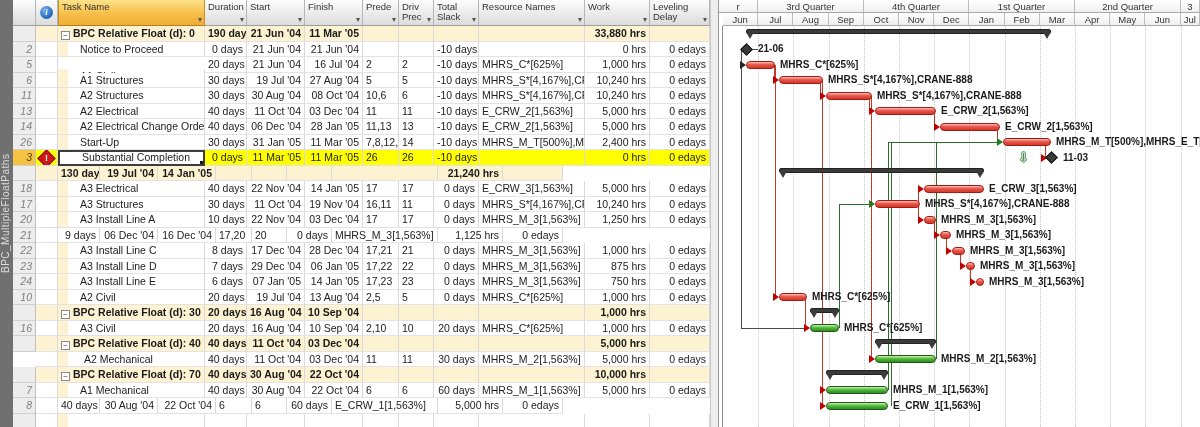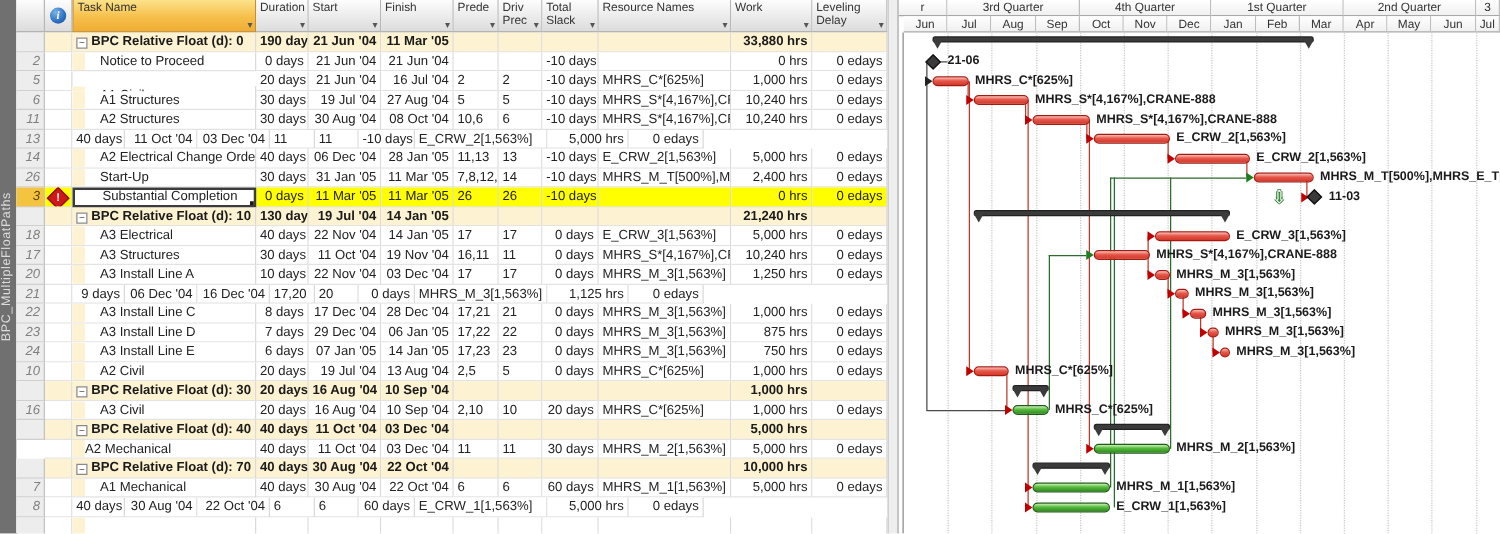--- a/index.html
+++ b/index.html
@@ -163,20 +163,21 @@
           <div class="tcell" style="width: 36px; text-align: left;">10,6</div>
           <div class="tcell" style="width: 35px; text-align: left;">6</div>
           <div class="tcell" style="width: 45px; text-align: right;">-10 days</div>
           <div class="tcell" style="width: 106px; text-align: left;">MHRS_S*[4,167%],CRANE</div>
           <div class="tcell" style="width: 65px; text-align: right;">10,240 hrs</div>
           <div class="tcell" style="width: 60px; text-align: right;">0 edays</div>
         </div>
         <div class="trow">
           <div class="tcell rnum" style="width: 23px; text-align: right;">13</div>
           <div class="tcell" style="width: 22px; text-align: center;"></div>
+          <div class="tcell ncell" style="width: 147px; text-align: left; padding-left: 22px;"><div class="strip"></div><span style="position: relative;">A2 Electrical</span></div>
           <div class="tcell" style="width: 42px; text-align: right;">40 days</div>
           <div class="tcell" style="width: 58px; text-align: right;">11 Oct '04</div>
           <div class="tcell" style="width: 58px; text-align: right;">03 Dec '04</div>
           <div class="tcell" style="width: 36px; text-align: left;">11</div>
           <div class="tcell" style="width: 35px; text-align: left;">11</div>
           <div class="tcell" style="width: 45px; text-align: right;">-10 days</div>
           <div class="tcell" style="width: 106px; text-align: left;">E_CRW_2[1,563%]</div>
           <div class="tcell" style="width: 65px; text-align: right;">5,000 hrs</div>
           <div class="tcell" style="width: 60px; text-align: right;">0 edays</div>
         </div>
@@ -222,21 +223,20 @@
           <div class="tcell" style="width: 36px; text-align: left;">26</div>
           <div class="tcell" style="width: 35px; text-align: left;">26</div>
           <div class="tcell" style="width: 45px; text-align: right;">-10 days</div>
           <div class="tcell" style="width: 106px; text-align: left;"></div>
           <div class="tcell" style="width: 65px; text-align: right;">0 hrs</div>
           <div class="tcell" style="width: 60px; text-align: right;">0 edays</div>
         </div>
         <div class="trow sum">
           <div class="tcell rnum" style="width: 23px; text-align: right;"></div>
           <div class="tcell" style="width: 22px; text-align: center;"></div>
-          <div class="tcell ncell" style="width: 147px; text-align: left;"><span class="collapse">−</span><span style="position: relative;">BPC Relative Float (d): 10</span></div>
           <div class="tcell" style="width: 42px; text-align: right;">130 days</div>
           <div class="tcell" style="width: 58px; text-align: right;">19 Jul '04</div>
           <div class="tcell" style="width: 58px; text-align: right;">14 Jan '05</div>
           <div class="tcell" style="width: 36px; text-align: left;"></div>
           <div class="tcell" style="width: 35px; text-align: left;"></div>
           <div class="tcell" style="width: 45px; text-align: right;"></div>
           <div class="tcell" style="width: 106px; text-align: left;"></div>
           <div class="tcell" style="width: 65px; text-align: right;">21,240 hrs</div>
           <div class="tcell" style="width: 60px; text-align: right;"></div>
         </div>
@@ -389,21 +389,21 @@
           <div class="tcell" style="width: 36px; text-align: left;"></div>
           <div class="tcell" style="width: 35px; text-align: left;"></div>
           <div class="tcell" style="width: 45px; text-align: right;"></div>
           <div class="tcell" style="width: 106px; text-align: left;"></div>
           <div class="tcell" style="width: 65px; text-align: right;">5,000 hrs</div>
           <div class="tcell" style="width: 60px; text-align: right;"></div>
         </div>
         <div class="trow">
           <div class="tcell rnum" style="width: 23px; text-align: right; margin-top: 16px;">12</div>
           <div class="tcell" style="width: 22px; text-align: center;"></div>
-          <div class="tcell ncell" style="width: 147px; text-align: left; padding-left: 10px;"><div class="strip"></div><span style="position: relative;">A2 Mechanical</span></div>
+          <div class="tcell ncell" style="width: 147px; text-align: left; padding-left: 26px;"><div class="strip"></div><span style="position: relative;">A2 Mechanical</span></div>
           <div class="tcell" style="width: 42px; text-align: right;">40 days</div>
           <div class="tcell" style="width: 58px; text-align: right;">11 Oct '04</div>
           <div class="tcell" style="width: 58px; text-align: right;">03 Dec '04</div>
           <div class="tcell" style="width: 36px; text-align: left;">11</div>
           <div class="tcell" style="width: 35px; text-align: left;">11</div>
           <div class="tcell" style="width: 45px; text-align: right;">30 days</div>
           <div class="tcell" style="width: 106px; text-align: left;">MHRS_M_2[1,563%]</div>
           <div class="tcell" style="width: 65px; text-align: right;">5,000 hrs</div>
           <div class="tcell" style="width: 60px; text-align: right;">0 edays</div>
         </div>

